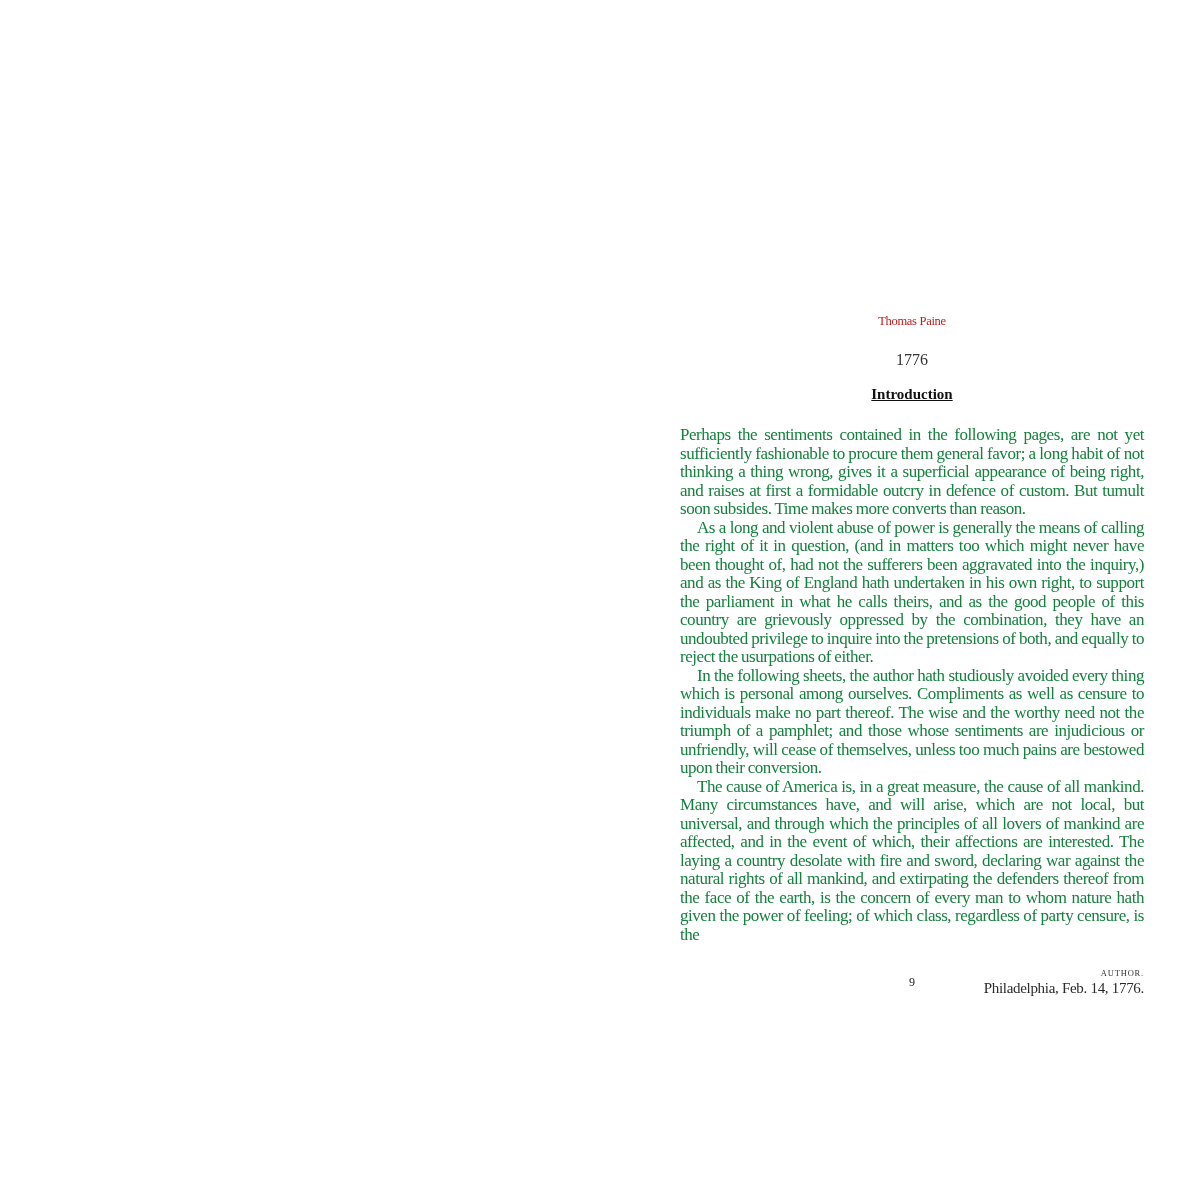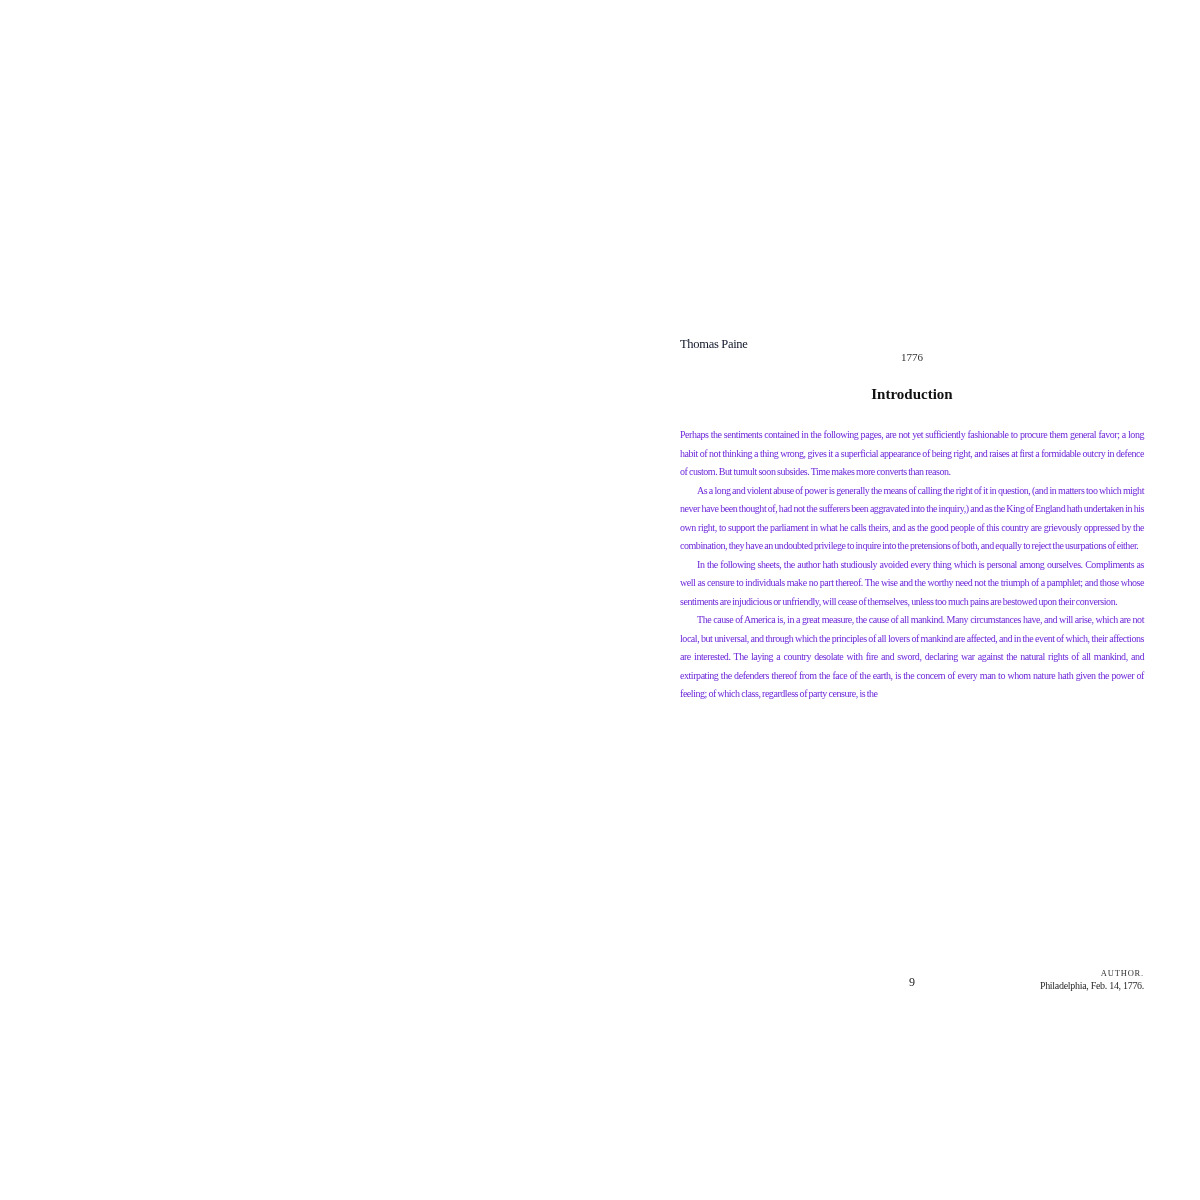--- a/index.html
+++ b/index.html
@@ -1,34 +1,34 @@
 <!DOCTYPE html>
 <html><head>
 <meta charset="utf-8">
 <style>
   html, body { margin: 0; padding: 0; background: #ffffff; }
   body { width: 1200px; height: 1200px; position: relative; overflow: hidden;
          font-family: "Liberation Serif", "DejaVu Serif", serif; color: #1a1a1a; }
   .page { position: absolute; left: 680px; top: 0; width: 464px; height: 1200px; }
   .title { position: absolute; left: 0; width: 464px; top: 271px; text-align: center;
            font-size: 16px; letter-spacing: 1.5px; font-weight: bold; color: #222; }
-  .author { position: absolute; left: 0; width: 464px; top: 314px; 
-            font-size: 12.5px; color: #0f172a; letter-spacing: -0.3px; margin-top: 23px; }
+  .author { position: absolute; left: 0; width: 464px; top: 314px; text-align: center;
+            font-size: 12.5px; color: #b91c1c; letter-spacing: -0.3px; }
   .year { position: absolute; left: 0; width: 464px; top: 351px; text-align: center;
-          font-size: 11px; color: #333; }
+          font-size: 16px; color: #333; }
   .heading { position: absolute; left: 0; width: 464px; top: 386px; text-align: center;
-             font-size: 15px; font-weight: bold; color: #111; }
+             font-size: 15px; font-weight: bold; color: #111; text-decoration: underline; }
   .body { position: absolute; left: 0; top: 426px; width: 464px;
-          font-size: 10px; line-height: 18.5px; color: #6d28d9;
+          font-size: 17px; line-height: 18.5px; color: #15803d;
           letter-spacing: -0.45px; word-spacing: -0.5px; }
   .body p { margin: 0; text-align: justify; text-align-last: left; }
   .body p.indent { text-indent: 17px; }
   .sig { position: absolute; right: 0; top: 968px; text-align: right; }
   .sig-name { font-size: 8.5px; letter-spacing: 0.8px; color: #333; text-transform: uppercase; }
-  .sig-place { font-size: 10px; color: #2a2a2a; letter-spacing: -0.3px; margin-top: 2px; }
+  .sig-place { font-size: 15px; color: #2a2a2a; letter-spacing: -0.3px; margin-top: 2px; }
   .pagenum { position: absolute; left: 0; width: 464px; top: 975px; text-align: center;
              font-size: 12px; color: #222; }
 </style>
 </head>
 <body>
 
 <div class="page">
   <div class="author">Thomas Paine</div>
   <div class="year">1776</div>
   <div class="heading">Introduction</div>

